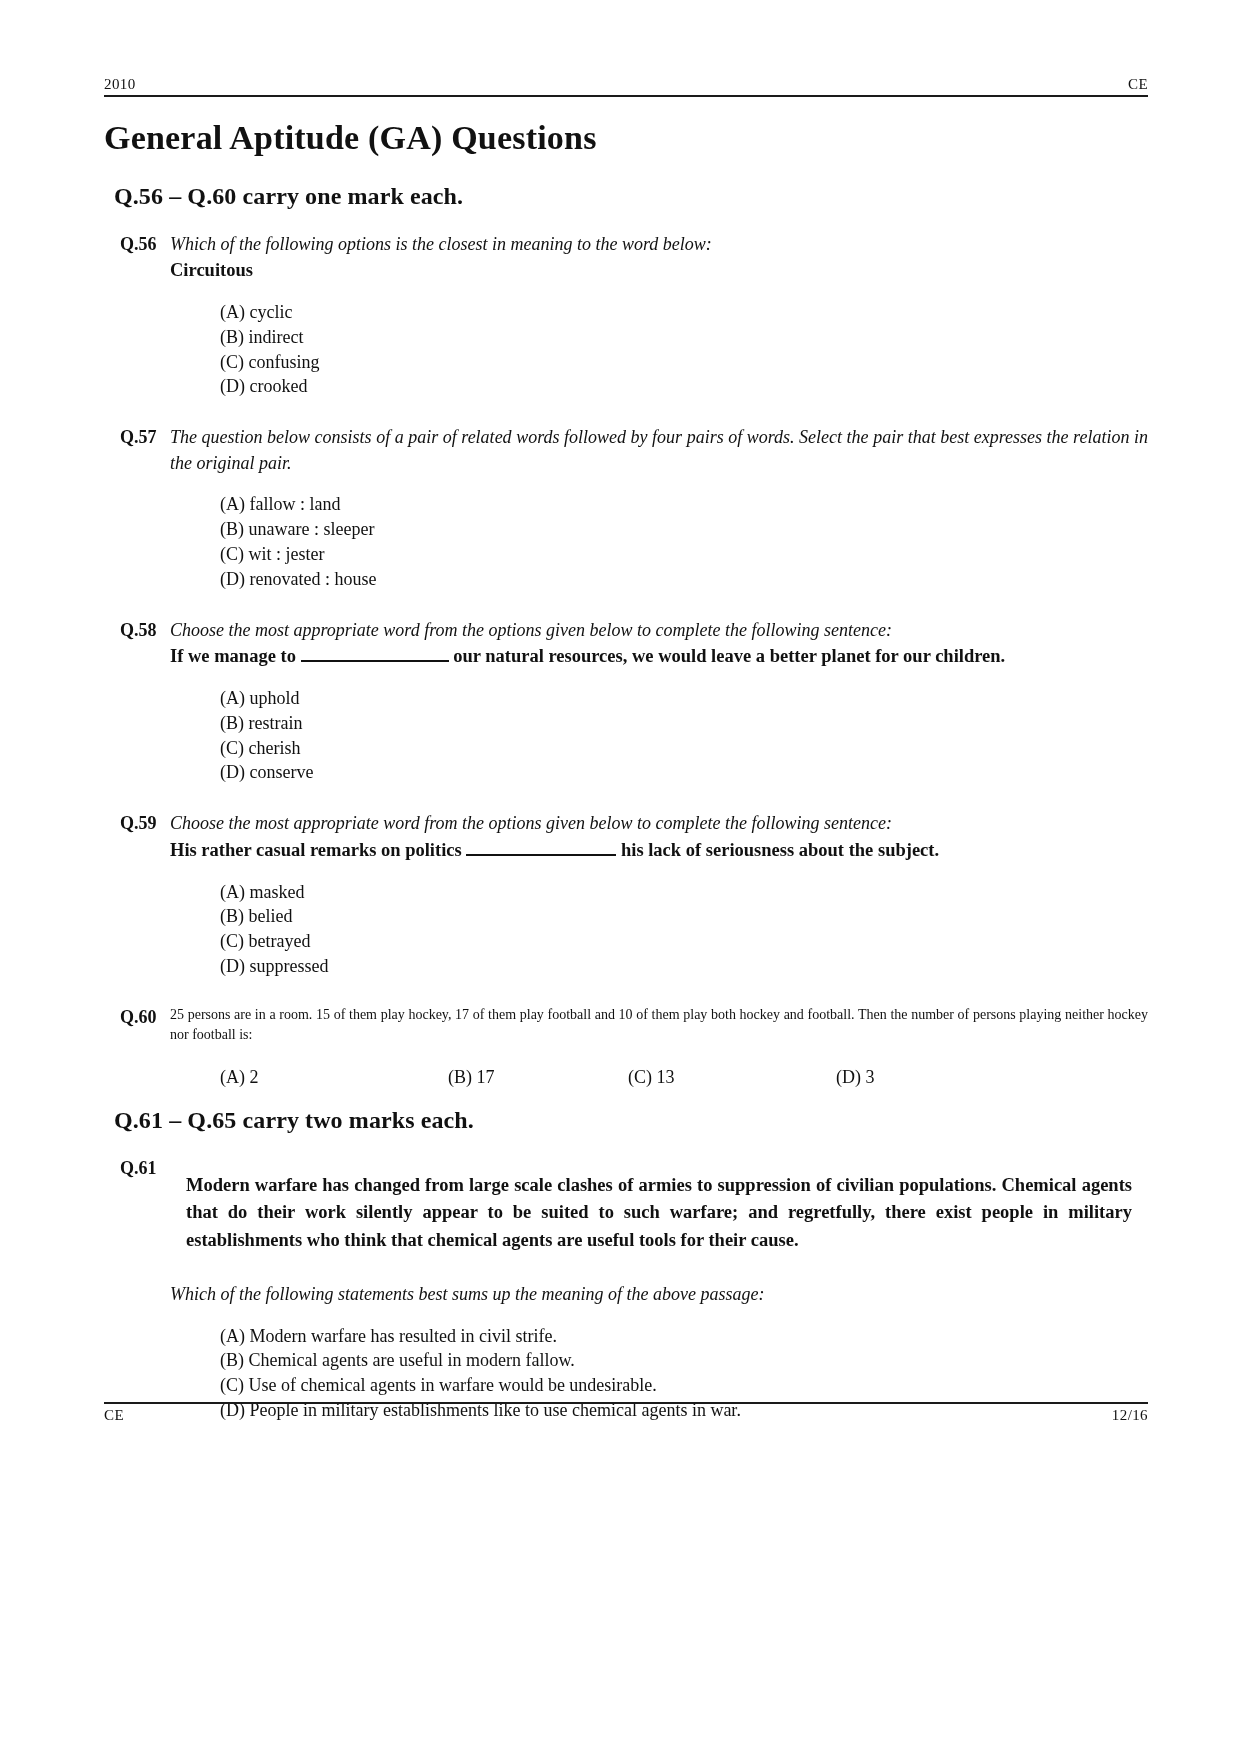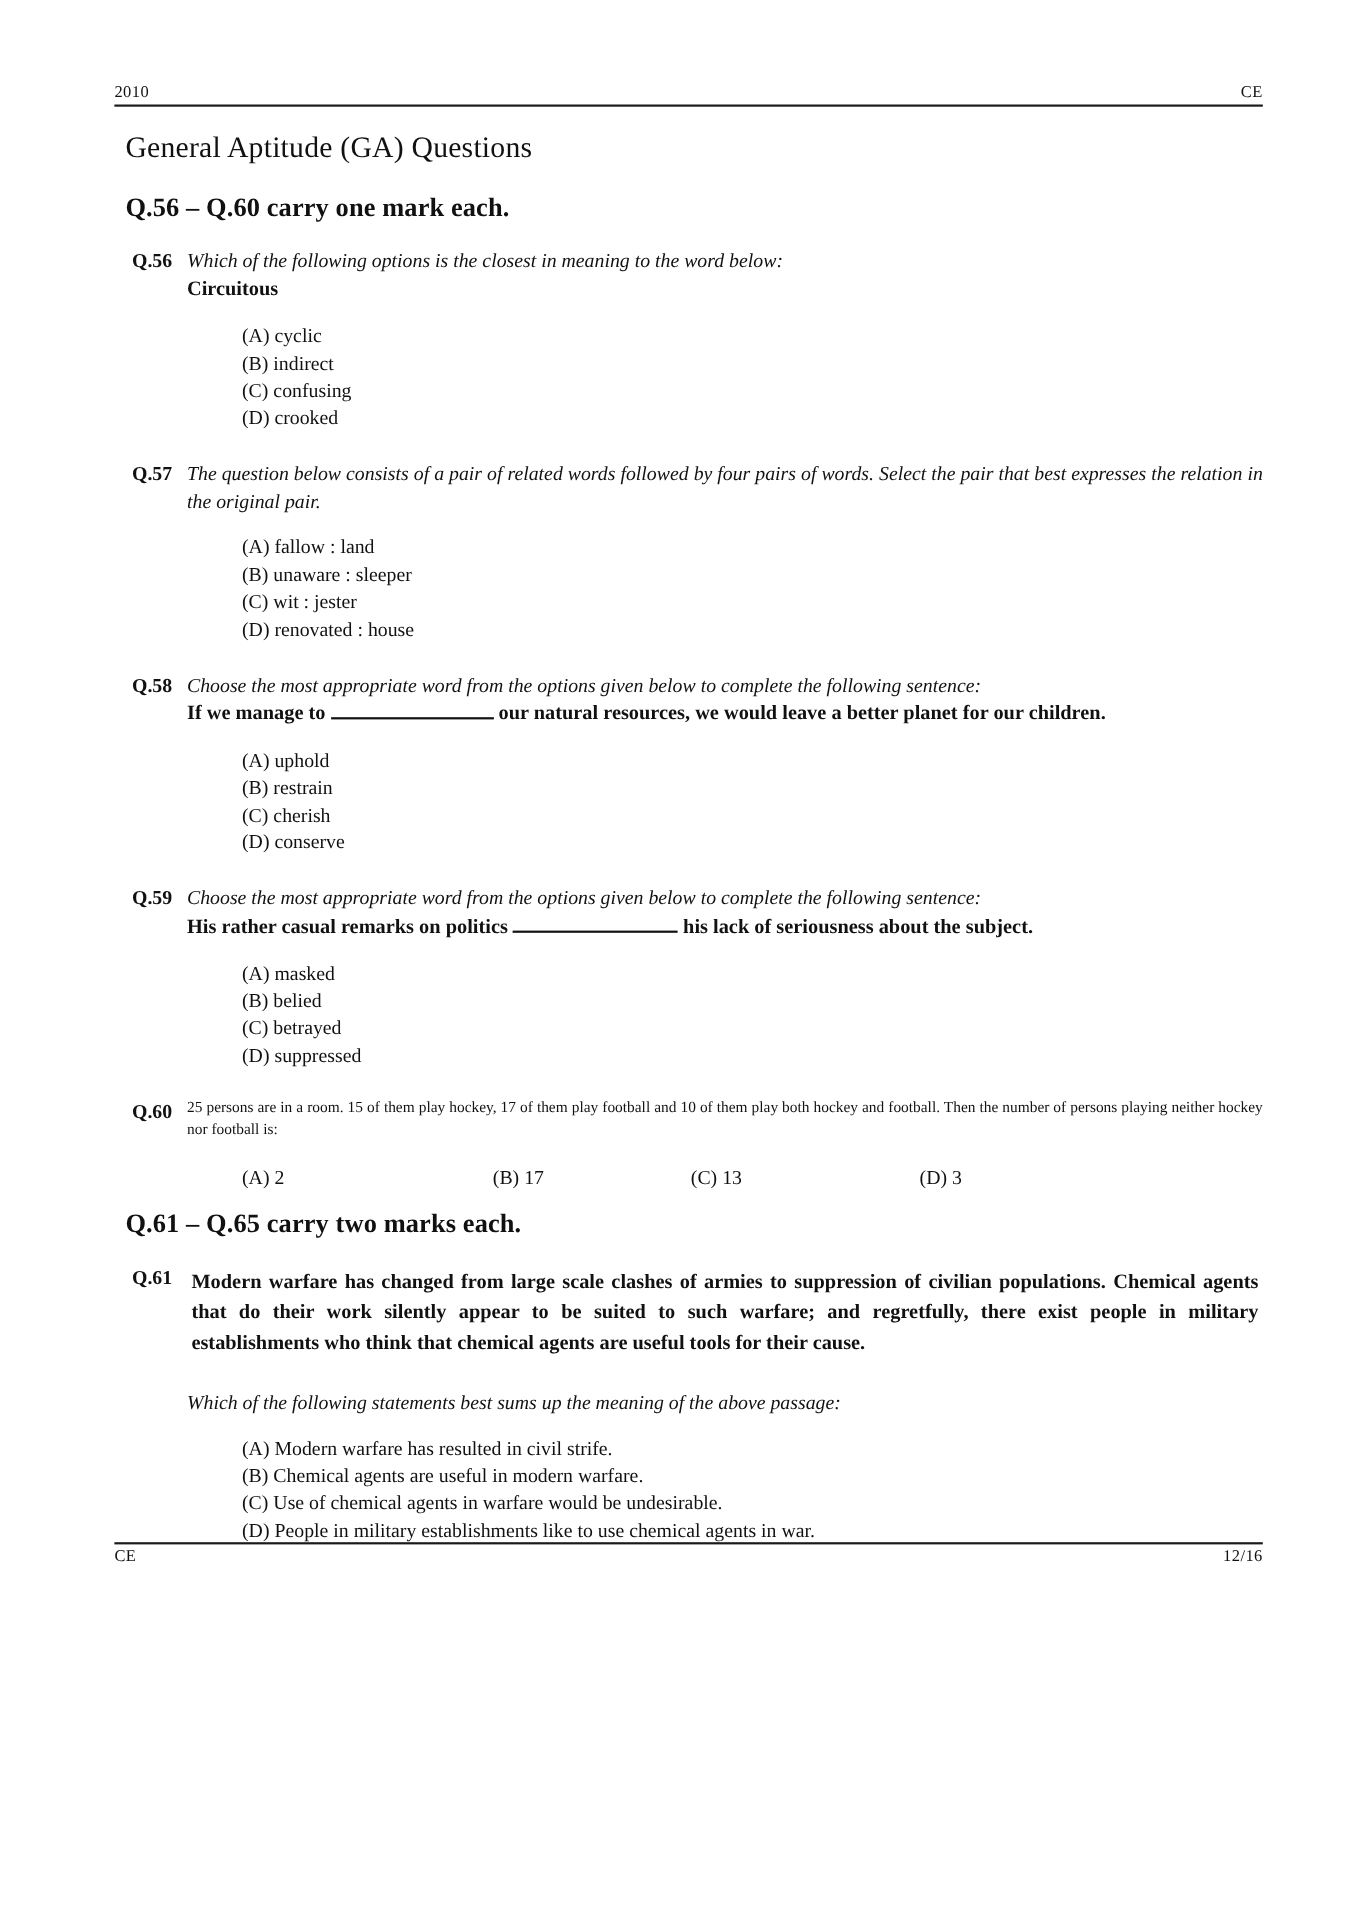--- a/index.html
+++ b/index.html
@@ -40,24 +40,24 @@
     border-top: 2px solid #1a1a1a;
     margin-bottom: 22px;
   }
   .rule.bottom {
     margin-bottom: 0;
     margin-top: 0;
   }
 
   
   .doc-title {
-    font-size: 27px;
-    font-weight: normal;
+    font-size: 34px;
+    font-weight: bold;
     letter-spacing: .2px;
-    margin: 6px 0 26px 10px;
+    margin: 6px 0 26px 0;
   }
   .section-head {
     font-size: 24px;
     font-weight: bold;
     letter-spacing: .1px;
     margin: 26px 0 22px 10px;
   }
   .section-head.tight { margin-top: 18px; }
 
   
@@ -97,21 +97,21 @@
     font-weight: bold;
     font-size: 18.5px;
     line-height: 1.45;
     margin: 0;
   }
   .passage {
     font-weight: bold;
     font-size: 18.5px;
     line-height: 1.48;
     text-align: justify;
-    margin: 4px;
+    margin: 16px;
   }
   .sub-stem {
     font-style: italic;
     font-size: 18px;
     line-height: 1.42;
     margin: 28px 0 0 0;
   }
   .blank {
     display: inline-block;
     border-bottom: 2px solid #111;
@@ -267,21 +267,21 @@
 
   <div class="section-head tight">Q.61 – Q.65 carry two marks each.</div>
 
   <div class="q">
     <div class="q-num">Q.61</div>
     <div class="q-body">
       <p class="passage">Modern warfare has changed from large scale clashes of armies to suppression of civilian populations. Chemical agents that do their work silently appear to be suited to such warfare; and regretfully, there exist people in military establishments who think that chemical agents are useful tools for their cause.</p>
       <p class="sub-stem">Which of the following statements best sums up the meaning of the above passage:</p>
       <ul class="opts wide">
         <li>(A) Modern warfare has resulted in civil strife.</li>
-        <li>(B) Chemical agents are useful in modern warfare.</li>
+        <li>(B) Chemical agents are useful in modern fallow.</li>
         <li>(C) Use of chemical agents in warfare would be undesirable.</li>
         <li>(D) People in military establishments like to use chemical agents in war.</li>
       </ul>
     </div>
   </div>
 
   <div class="footer-wrap">
     <div class="rule bottom"></div>
     <div class="footer">
       <span>CE</span>

